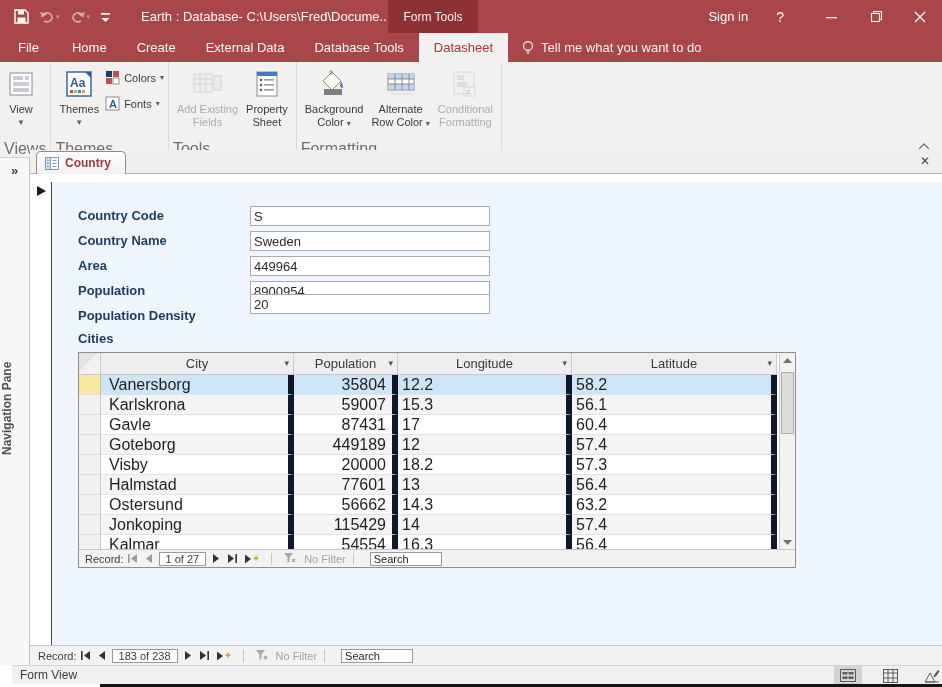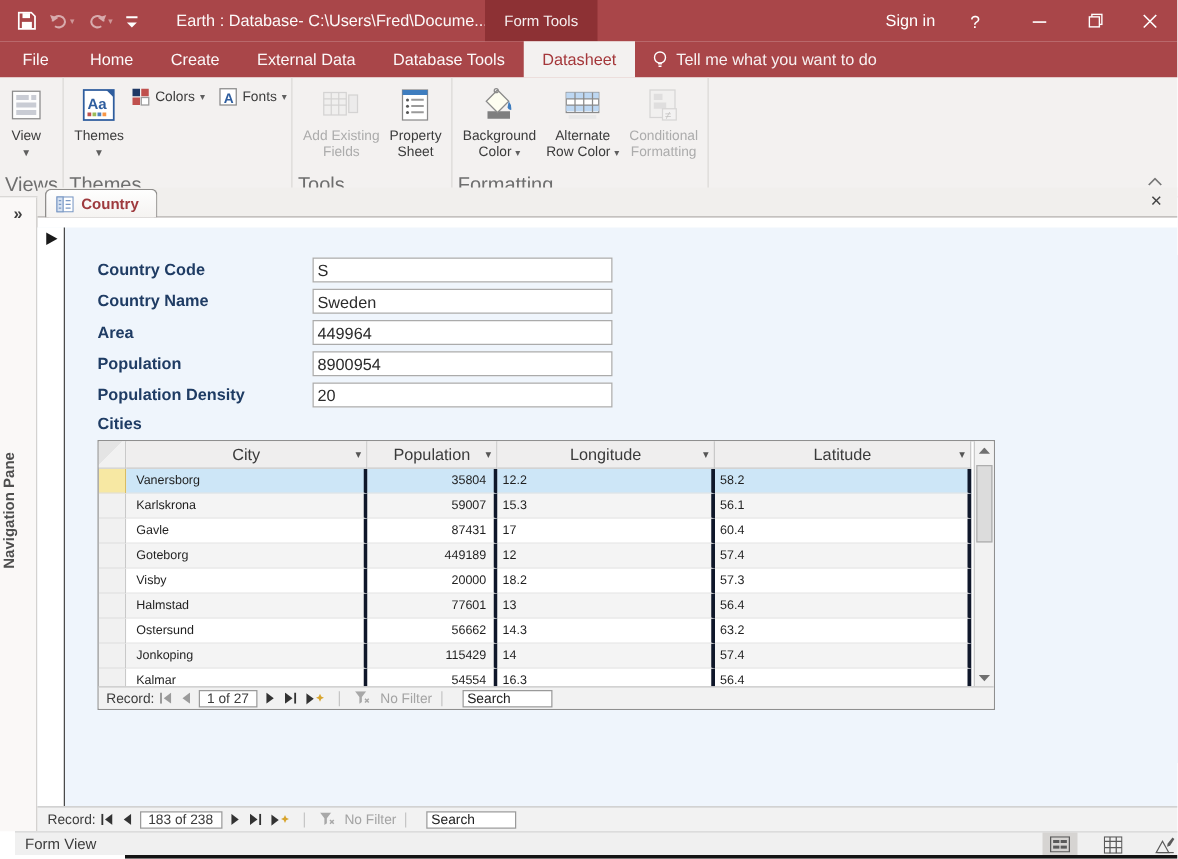--- a/index.html
+++ b/index.html
@@ -29,21 +29,21 @@
   
   .ribbon { position:absolute; left:0; top:62px; width:942px; height:96px; background:#F3F1F0; border-bottom:1px solid #D2CFCD; }
   .rgroups { display:flex; height:95px; }
   .rgroup { display:flex; flex-direction:column; border-right:1px solid #DCD9D6; padding:2px 4px 0 4px; }
   .rgroup-content { flex:1; display:flex; align-items:flex-start; }
   .rgroup-label { height:16px; font-size:16px; color:#6E6E6E; line-height:15px; }
   .bigbtn { display:flex; flex-direction:column; align-items:center; padding:3px 4px 0 4px; font-size:11px; color:#3B3B3B; line-height:13px; text-align:center; }
   .bigbtn .bicon { height:34px; display:flex; align-items:center; justify-content:center; margin-bottom:2px; }
   .bigbtn.disabled { color:#ACACAC; }
   .bigbtn.disabled svg { opacity:.45; }
-  .smallcol { display:flex; flex-direction:row; justify-content:flex-start; margin-left:2px; padding-top:6px; gap:11px; }
+  .smallcol { display:flex; flex-direction:column; justify-content:flex-start; margin-left:2px; padding-top:6px; gap:11px; }
   .smallbtn { display:flex; align-items:center; gap:4px; font-size:11px; color:#3B3B3B; }
   .drop { font-size:8px; color:#5f5f5f; }
   .ribbon-collapse { position:absolute; right:12px; bottom:3px; }
 
   
   .navstrip { position:absolute; left:0; top:158px; width:30px; height:507px; background:#FAF8F7; border-right:1px solid #C8C5C3; }
   .navstrip .chev { display:block; text-align:center; margin-top:5px; font-size:13px; font-weight:bold; color:#3F3F3F; }
   .vlabel { position:absolute; top:170px; left:0; width:30px; height:160px; writing-mode:vertical-rl; transform:rotate(180deg); font-size:12px; font-weight:bold; color:#4F4F4F; text-align:center; }
 
   
@@ -60,21 +60,21 @@
 
   
   .subform { position:absolute; left:48px; top:170px; width:718px; height:216px; border:1px solid #8F8F8F; background:#fff; }
   .ds-head { display:flex; height:22px; }
   .ds-corner { width:22px; height:22px; background:linear-gradient(135deg,#e4e4e4 45%,#f1f1f1 45%); border-right:1px solid #C9C9C9; border-bottom:1px solid #C9C9C9; }
   .ds-hcell { position:relative; height:22px; background:#EFEEEE; border-right:1px solid #C9C9C9; border-bottom:1px solid #C9C9C9; font-size:13px; color:#3A3A3A; text-align:center; line-height:21px; }
   .ds-hcell .harrow { position:absolute; right:4px; top:0; font-size:9px; color:#555; line-height:21px; }
   .ds-body { height:176px; overflow:hidden; }
   .ds-row { display:flex; height:20px; }
   .ds-sel { width:22px; background:#F1F1F1; border-right:1px solid #C9C9C9; border-bottom:1px solid #DDDDDD; }
-  .ds-cell { font-size:10px; color:#1F1F1F; line-height:19px; border-right:3px solid #0f172a; border-bottom:1px solid #E3E3E3; overflow:hidden; white-space:nowrap; background:#fff; }
+  .ds-cell { font-size:16px; color:#1F1F1F; line-height:19px; border-right:6px solid #0f172a; border-bottom:1px solid #E3E3E3; overflow:hidden; white-space:nowrap; background:#fff; }
   .ds-row.alt .ds-cell { background:#F4F4F4; }
   .ds-row.selected .ds-cell { background:#CDE6F7; }
   .ds-row.selected .ds-sel { background:#F7E8A3; border-right:1px solid #D9BC62; }
   .c0 { width:193px; padding-left:8px; }
   .c1 { width:104px; padding-right:6px; text-align:right; }
   .c2 { width:174px; padding-left:4px; }
   .c3 { width:205px; padding-left:4px; }
   .hw0 { width:193px; } .hw1 { width:104px; } .hw2 { width:174px; } .hw3 { width:205px; }
   .ds-scroll { position:absolute; right:0; top:0; width:16px; height:198px; background:#F2F2F2; border-left:1px solid #C9C9C9; }
   .ds-scroll .sb-btn { position:absolute; left:0; width:15px; height:16px; display:flex; align-items:center; justify-content:center; }
@@ -345,21 +345,21 @@
 
     <div class="field-label" style="top:26px">Country Code</div>
     <input class="field-input" style="top: 24px;" value="S">
     <div class="field-label" style="top:51px">Country Name</div>
     <input class="field-input" style="top: 49px;" value="Sweden">
     <div class="field-label" style="top:76px">Area</div>
     <input class="field-input" style="top: 74px;" value="449964">
     <div class="field-label" style="top:101px">Population</div>
     <input class="field-input" style="top: 99px;" value="8900954">
     <div class="field-label" style="top:126px">Population Density</div>
-    <input class="field-input" style="top: 124px;" value="20">
+    <input class="field-input" style="top: 112px;" value="20">
     <div class="field-label" style="top:149px">Cities</div>
 
     <div class="subform">
       <div class="ds-head">
         <div class="ds-corner"></div>
         <div class="ds-hcell hw0"><span>City</span><span class="harrow">▾</span></div>
         <div class="ds-hcell hw1"><span>Population</span><span class="harrow">▾</span></div>
         <div class="ds-hcell hw2"><span>Longitude</span><span class="harrow">▾</span></div>
         <div class="ds-hcell hw3"><span>Latitude</span><span class="harrow">▾</span></div>
       </div>

